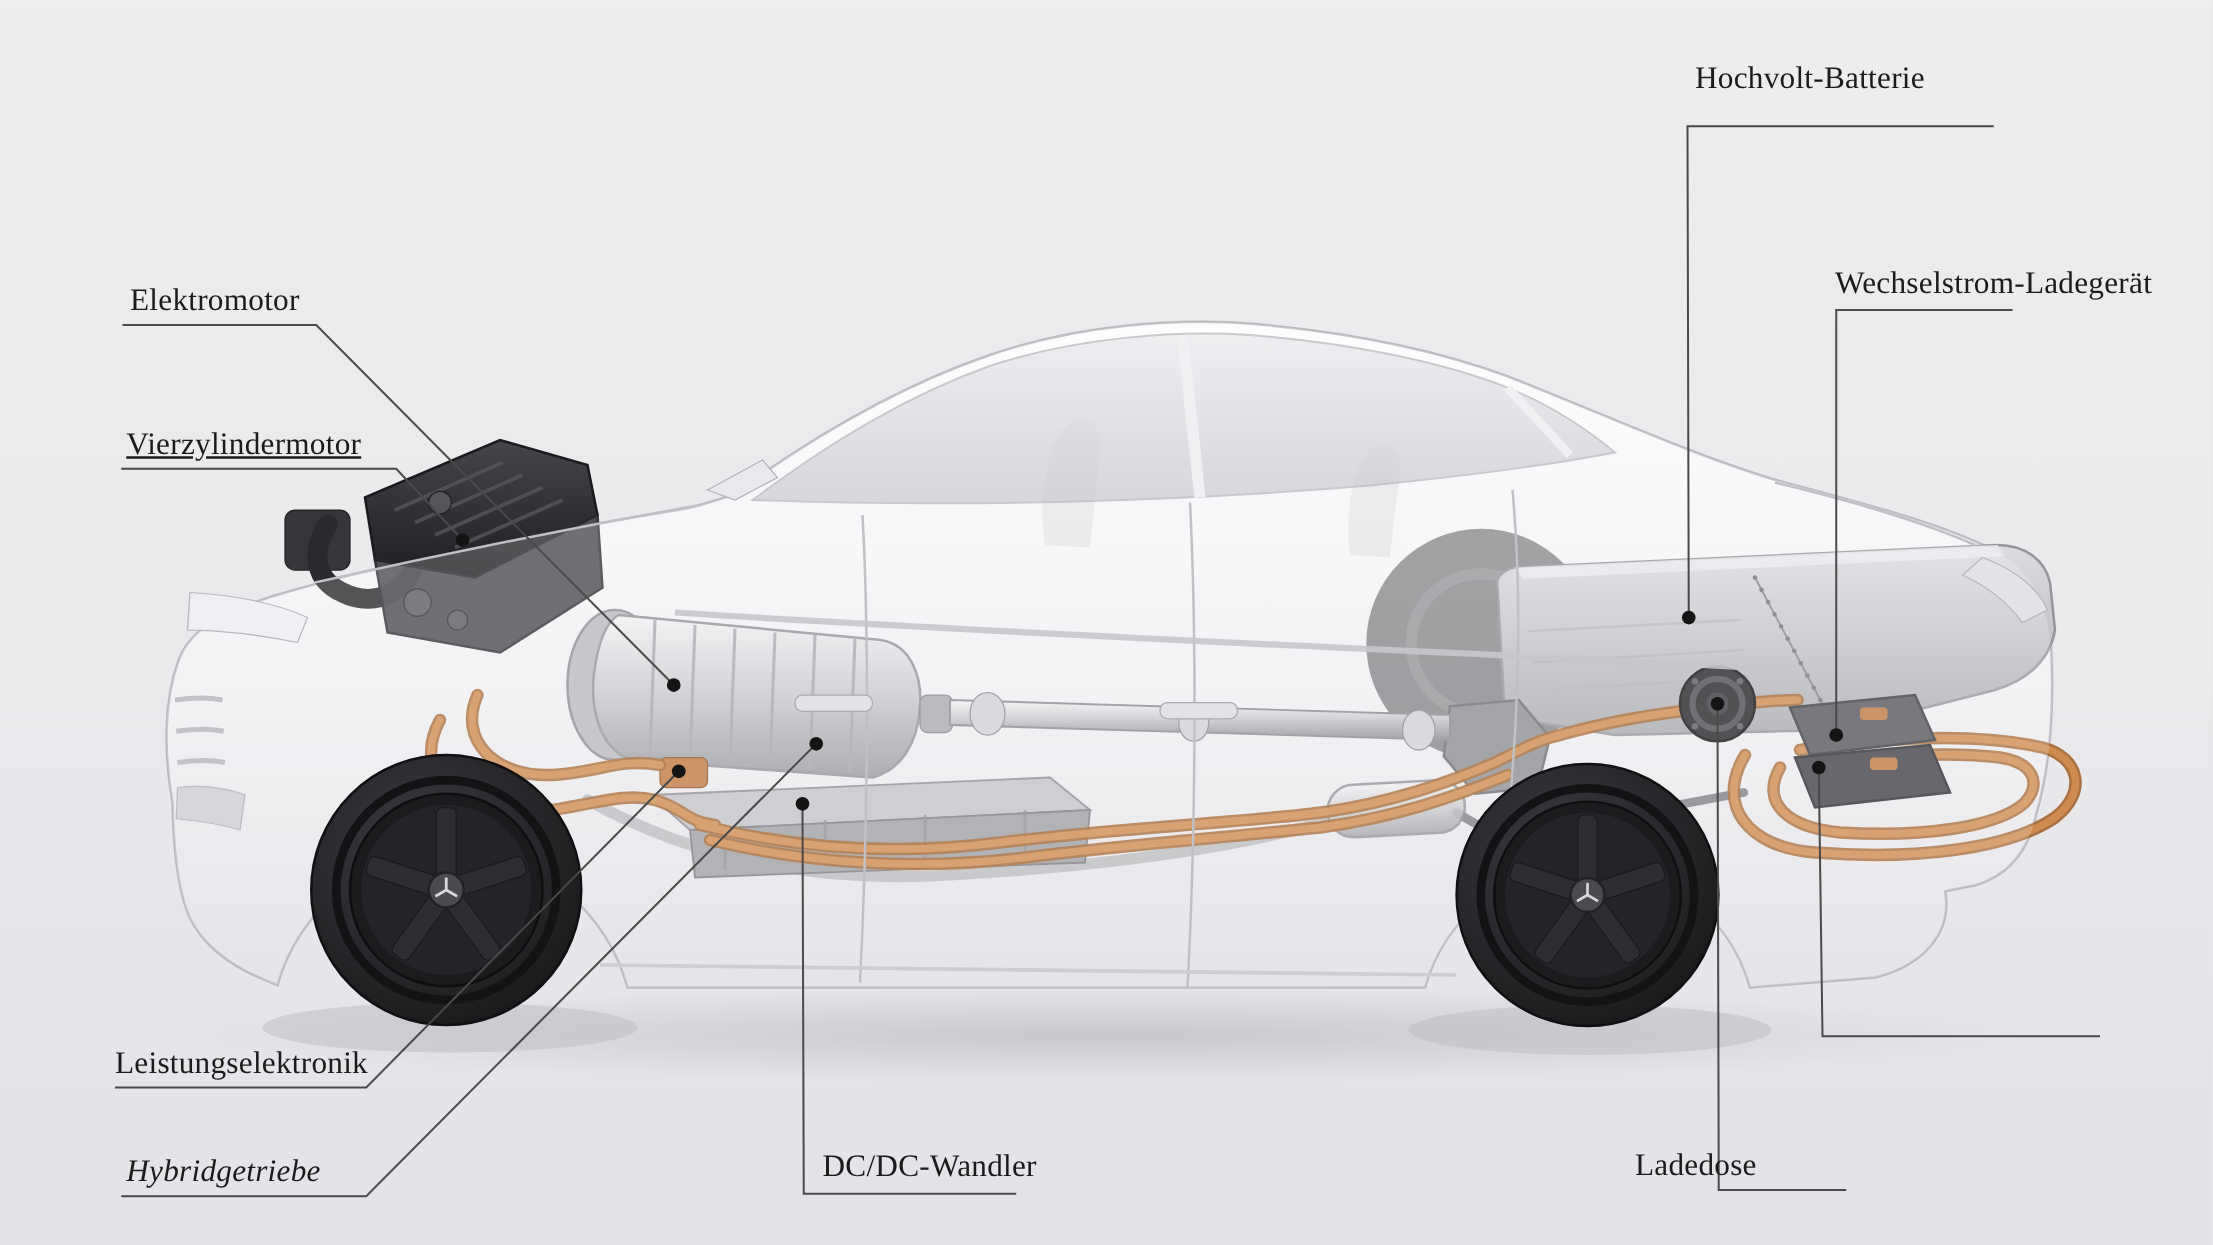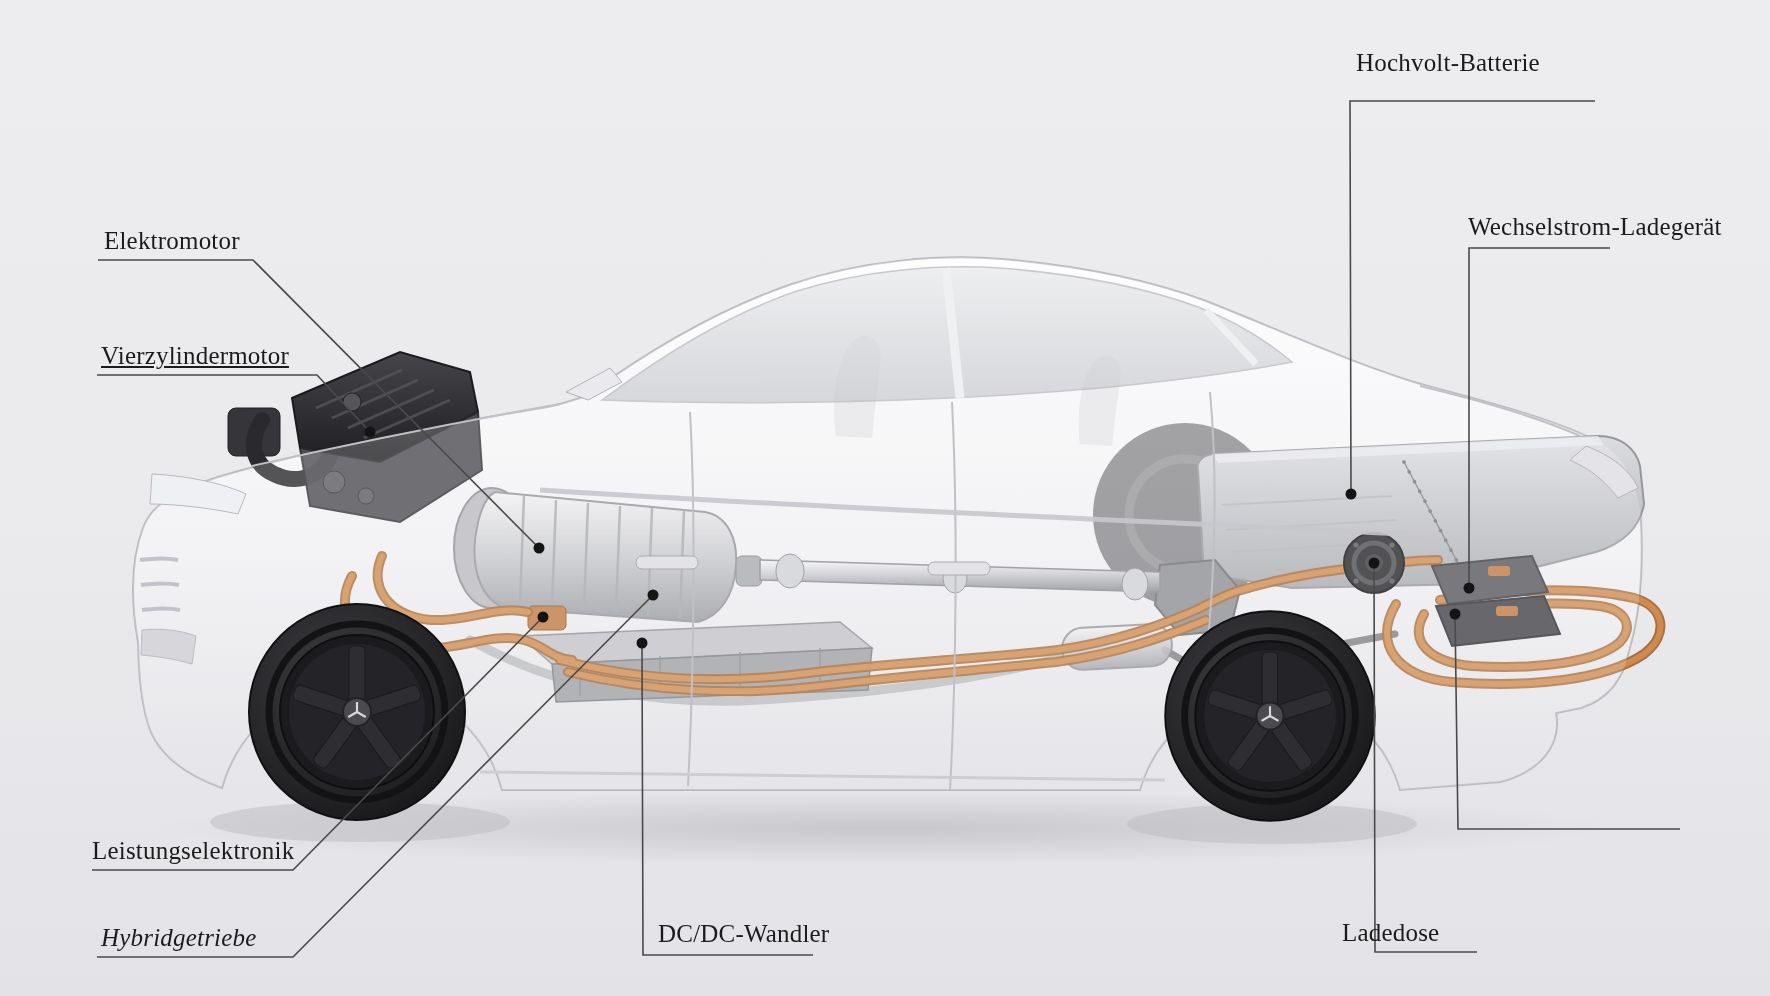--- a/index.html
+++ b/index.html
@@ -255,15 +255,15 @@
   </g>
 </svg>
 
 <div class="label" style="left:104px;top:226px;font-family:Liberation Serif, serif;">Elektromotor</div>
 <div class="label" style="left:101px;top:341px;text-decoration:underline;">Vierzylindermotor</div>
 <div class="label" style="left:92px;top:836px;">Leistungselektronik</div>
 <div class="label" style="left:101px;top:923px;font-style:italic;">Hybridgetriebe</div>
 <div class="label" style="left:624px;top:919px;margin-left:34px;">DC/DC-Wandler</div>
 <div class="label" style="left:1356px;top:48px;">Hochvolt-Batterie</div>
 <div class="label" style="left:1468px;top:212px;">Wechselstrom-Ladegerät</div>
-<div class="label" style="left:1342px;top:918px;">Ladedose</div>
+<div class="label" style="left:1308px;top:918px;">Ladedose</div>
 
 </div>
 
 </body></html>

